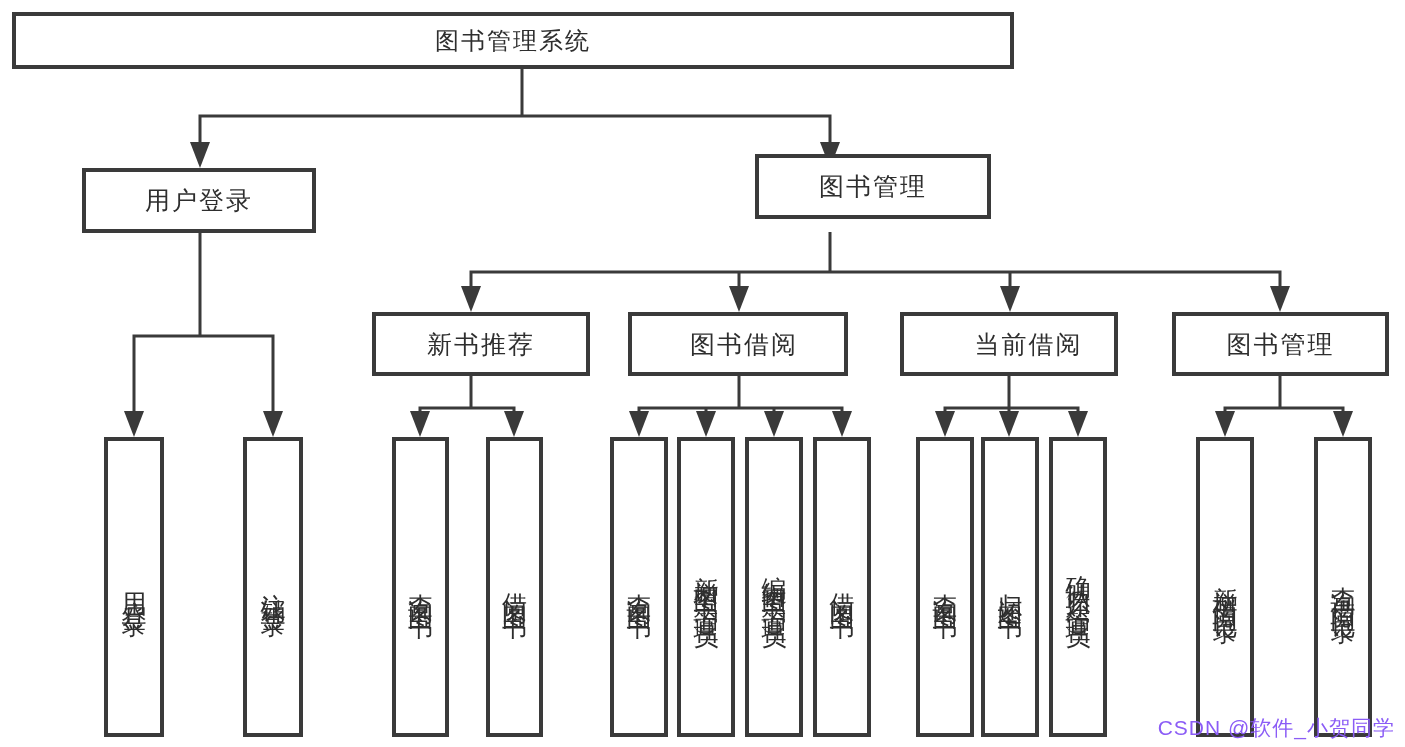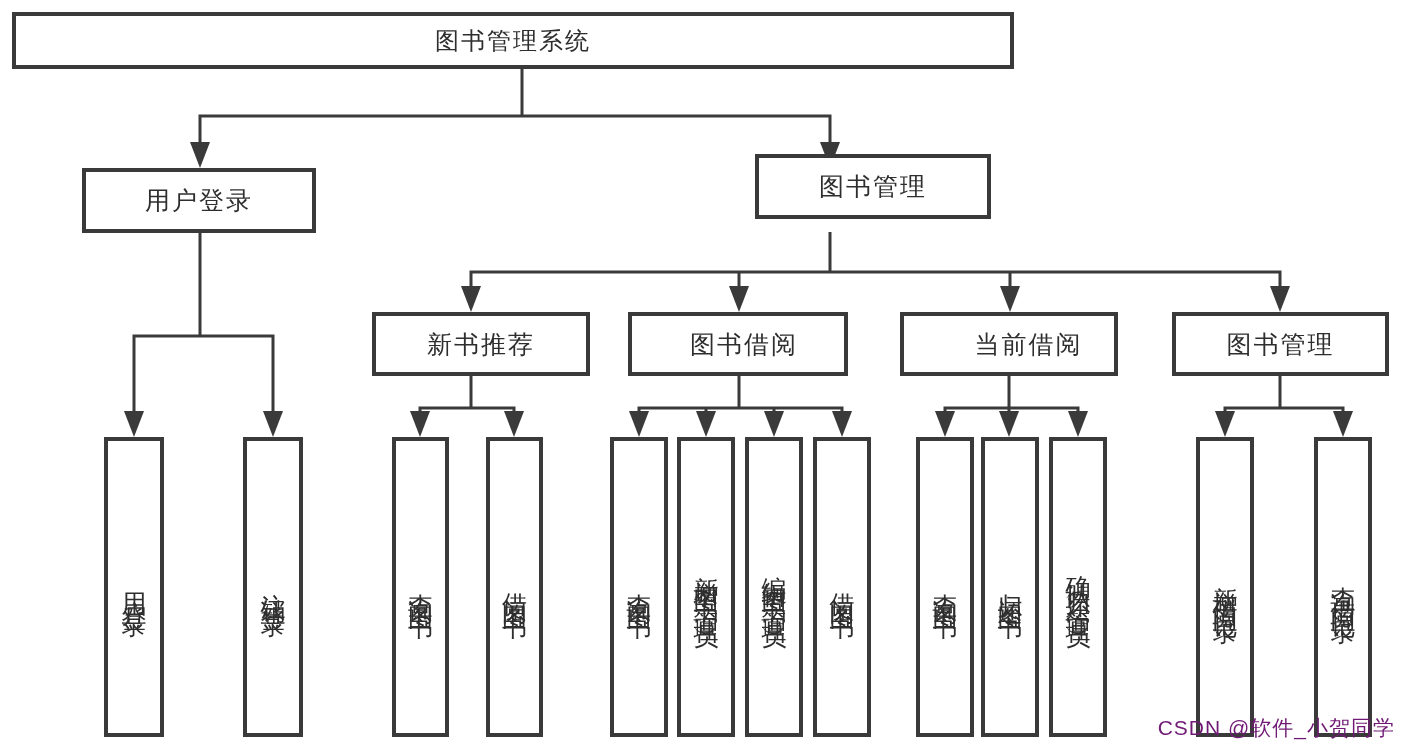--- a/index.html
+++ b/index.html
@@ -50,21 +50,21 @@
     letter-spacing: 7px;
     line-height: 1;
     white-space: nowrap;
   }
   .watermark {
     position: absolute;
     right: 8px;
     bottom: 5px;
     font-size: 21px;
     letter-spacing: 1px;
-    color: #701a75;
+    color: #8b5cf6;
     z-index: 10;
     white-space: nowrap;
   }
 </style>
 </head>
 <body>
 
 <div id="stage">
 
   <svg id="connectors" viewBox="0 0 1405 747" xmlns="http://www.w3.org/2000/svg">

